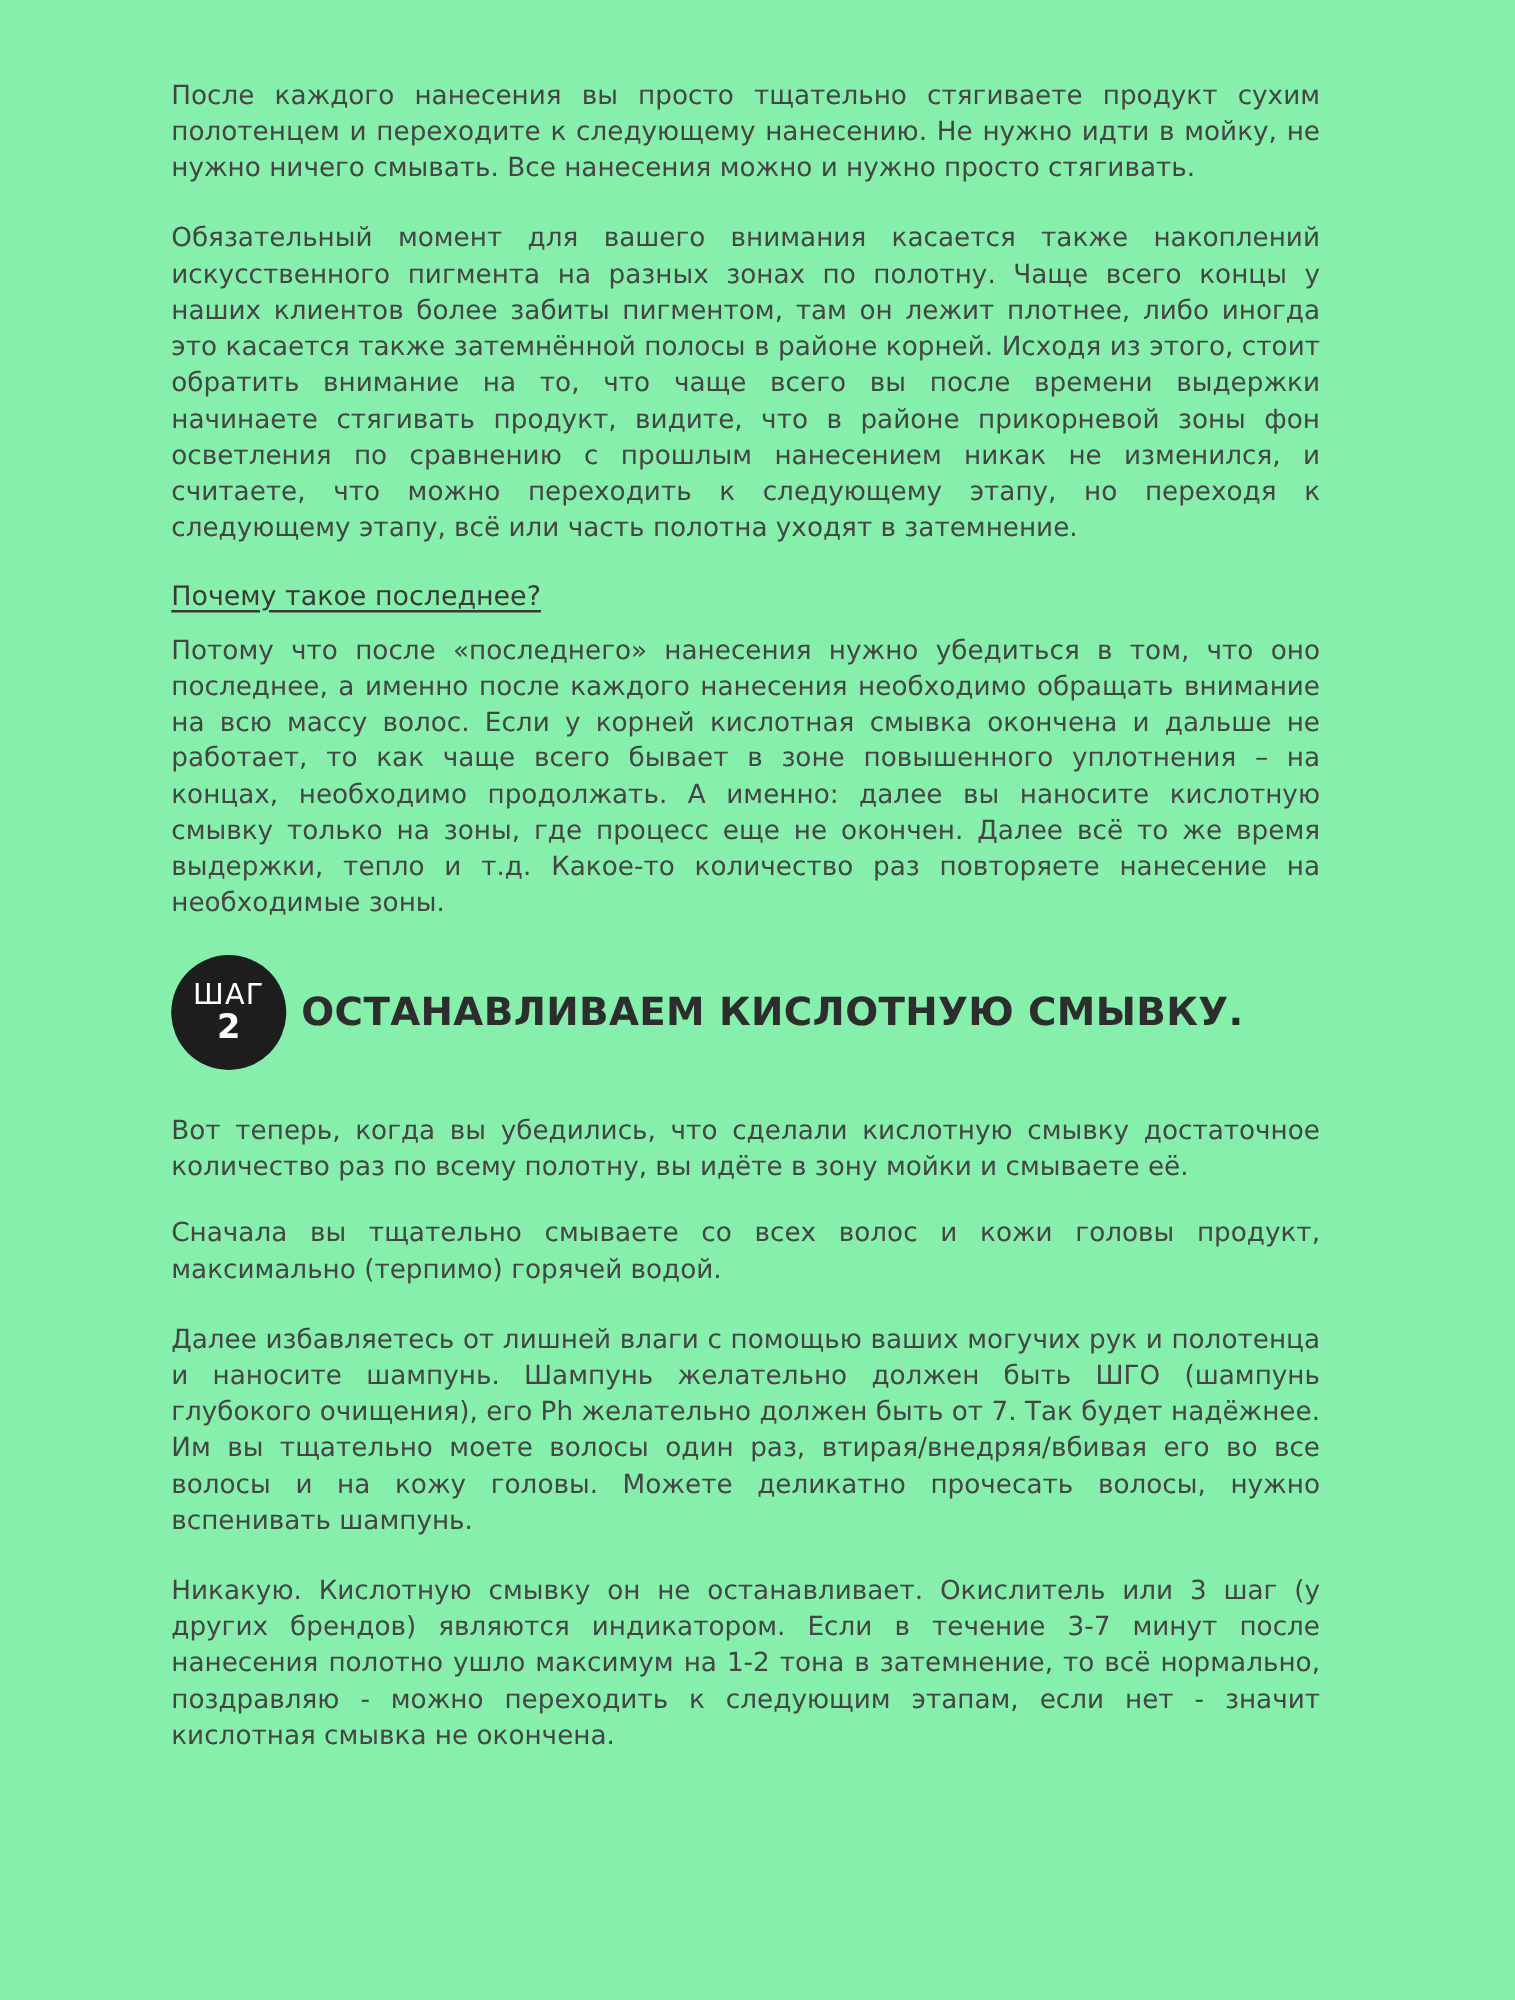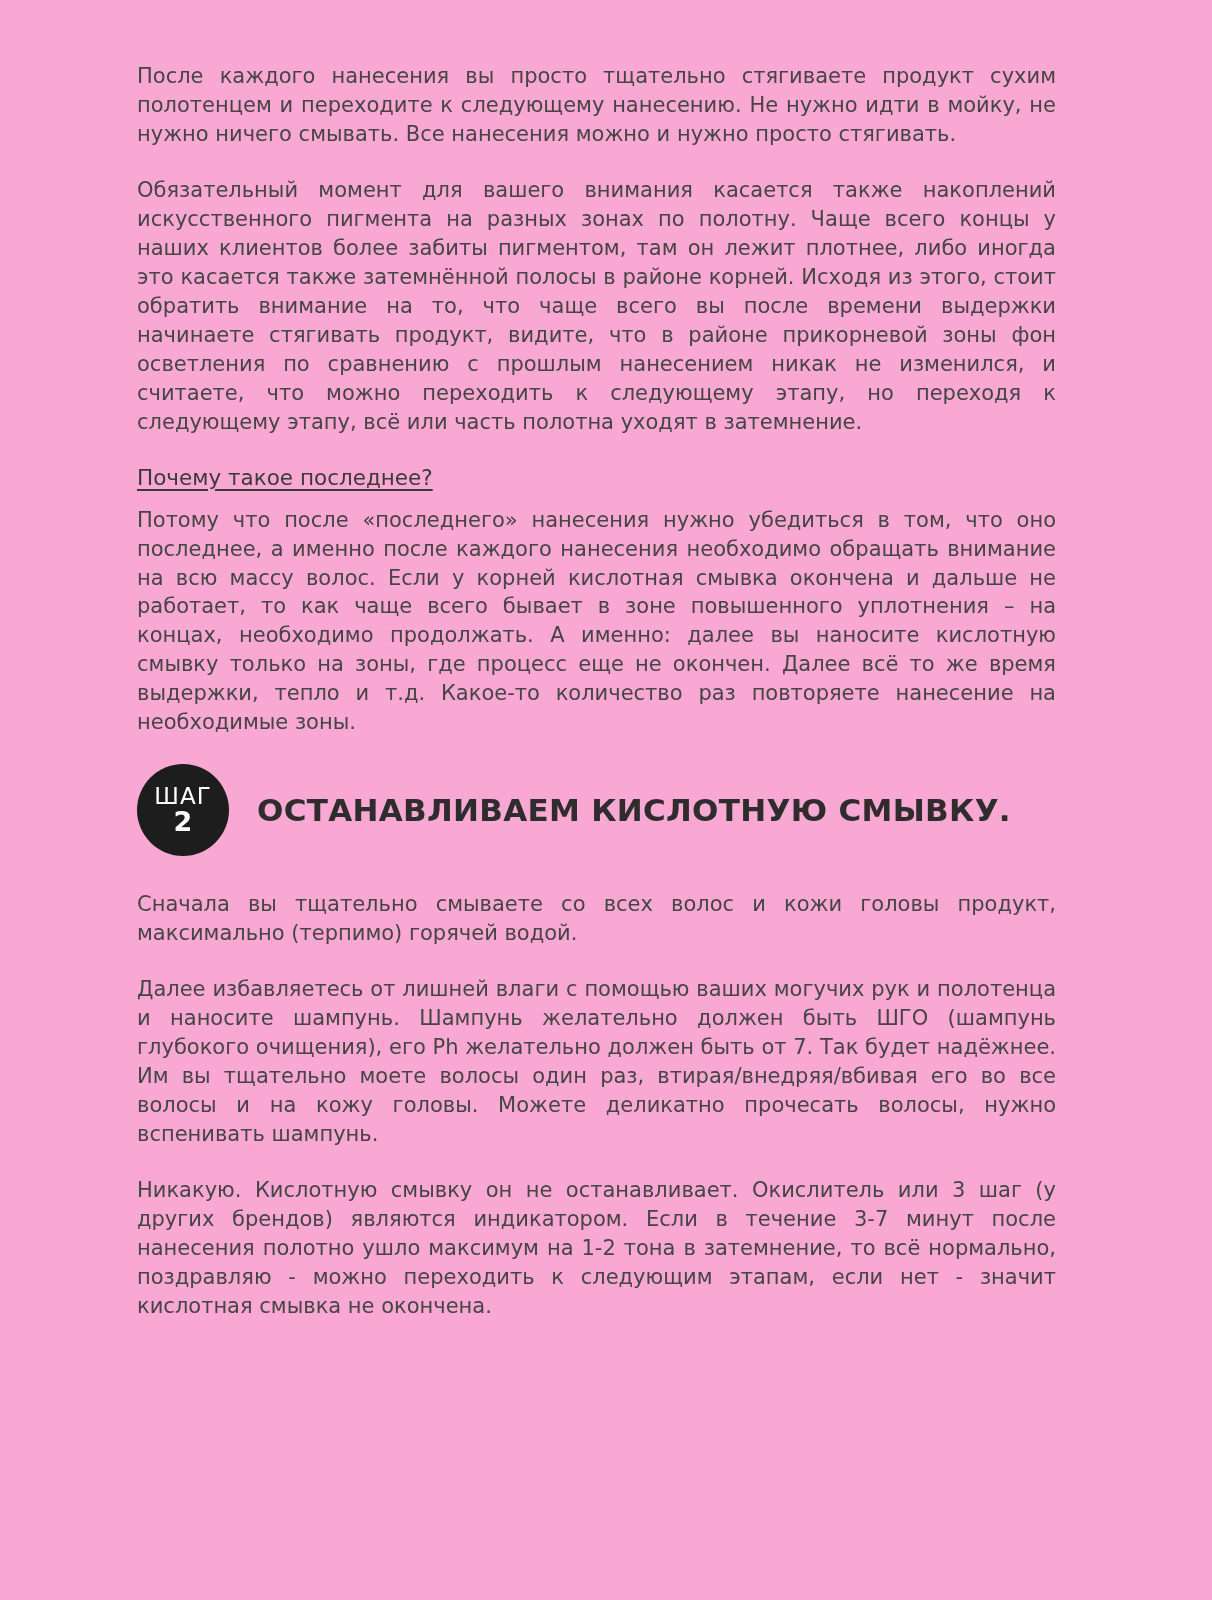--- a/index.html
+++ b/index.html
@@ -12,21 +12,21 @@
     height: 1600px;
     font-family: "DejaVu Sans", sans-serif;
     color: #424242;
     overflow: hidden;
   }
   .page {
     box-sizing: border-box;
     width: 1212px;
     height: 1600px;
     padding: 62px 156px 40px 137px;
-    background: #f9a8d4;
+    background: #86efac;
   }
   .para {
     font-size: 21px;
     line-height: 1.38;
     text-align: justify;
     margin: 0 0 27px 0;
     font-weight: 400;
     color: #454545;
   }
   .para.tight { margin-bottom: 24px; }
@@ -34,21 +34,21 @@
     font-size: 21.5px;
     line-height: 1.3;
     margin: 0 0 14px 0;
     color: #3a3a3a;
     text-decoration: underline;
     text-underline-offset: 4px;
   }
   .step-row {
     display: flex;
     align-items: center;
-    gap: 28px;
+    gap: 12px;
     margin: 6px 0 34px 0;
     text-align: right;
   }
   .step-badge {
     flex: 0 0 auto;
     width: 92px;
     height: 92px;
     border-radius: 50%;
     background: #1d1d1d;
     color: #ffffff;
@@ -87,20 +87,21 @@
   <p class="para">Потому что после «последнего» нанесения нужно убедиться в том, что оно последнее, а именно после каждого нанесения необходимо обращать внимание на всю массу волос. Если у корней кислотная смывка окончена и дальше не работает, то как чаще всего бывает в зоне повышенного уплотнения – на концах, необходимо продолжать. А именно: далее вы наносите кислотную смывку только на зоны, где процесс еще не окончен. Далее всё то же время выдержки, тепло и т.д. Какое-то количество раз повторяете нанесение на необходимые зоны.</p>
 
   <div class="step-row">
     <div class="step-badge">
       <span class="step-label">ШАГ</span>
       <span class="step-number">2</span>
     </div>
     <div class="step-title">ОСТАНАВЛИВАЕМ КИСЛОТНУЮ СМЫВКУ.</div>
   </div>
 
+  <p class="para tight">Вот теперь, когда вы убедились, что сделали кислотную смывку достаточное количество раз по всему полотну, вы идёте в зону мойки и смываете её.</p>
 
   <p class="para">Сначала вы тщательно смываете со всех волос и кожи головы продукт, максимально (терпимо) горячей водой.</p>
 
   <p class="para">Далее избавляетесь от лишней влаги с помощью ваших могучих рук и полотенца и наносите шампунь. Шампунь желательно должен быть ШГО (шампунь глубокого очищения), его Ph желательно должен быть от 7. Так будет надёжнее. Им вы тщательно моете волосы один раз, втирая/внедряя/вбивая его во все волосы и на кожу головы. Можете деликатно прочесать волосы, нужно вспенивать шампунь.</p>
 
 
 
   <p class="para tight">Никакую. Кислотную смывку он не останавливает. Окислитель или 3 шаг (у других брендов) являются индикатором. Если в течение 3-7 минут после нанесения полотно ушло максимум на 1-2 тона в затемнение, то всё нормально, поздравляю - можно переходить к следующим этапам, если нет - значит кислотная смывка не окончена.</p>
 
 </div>

